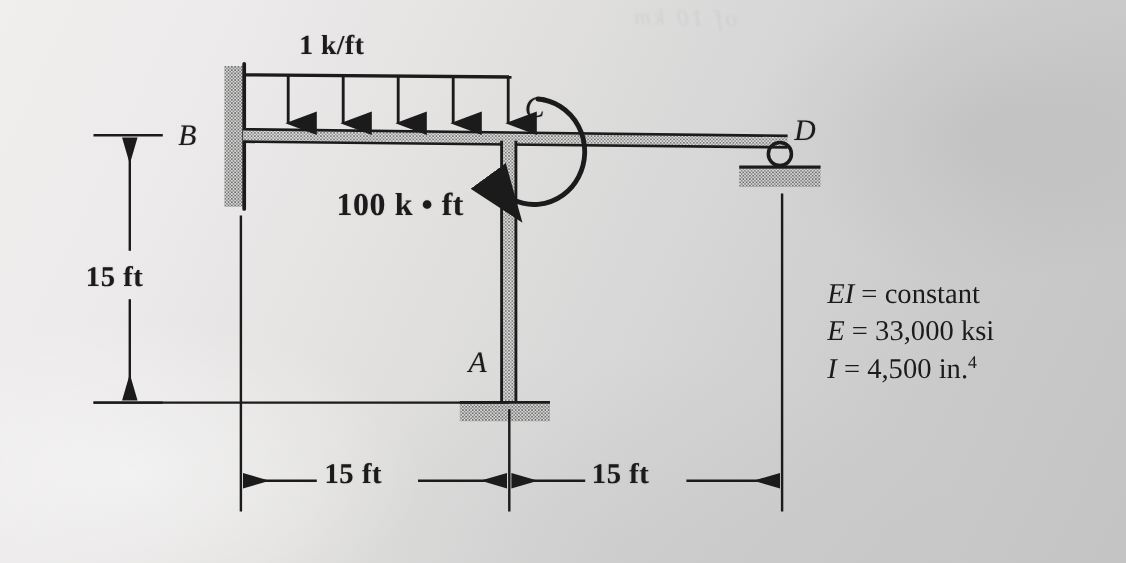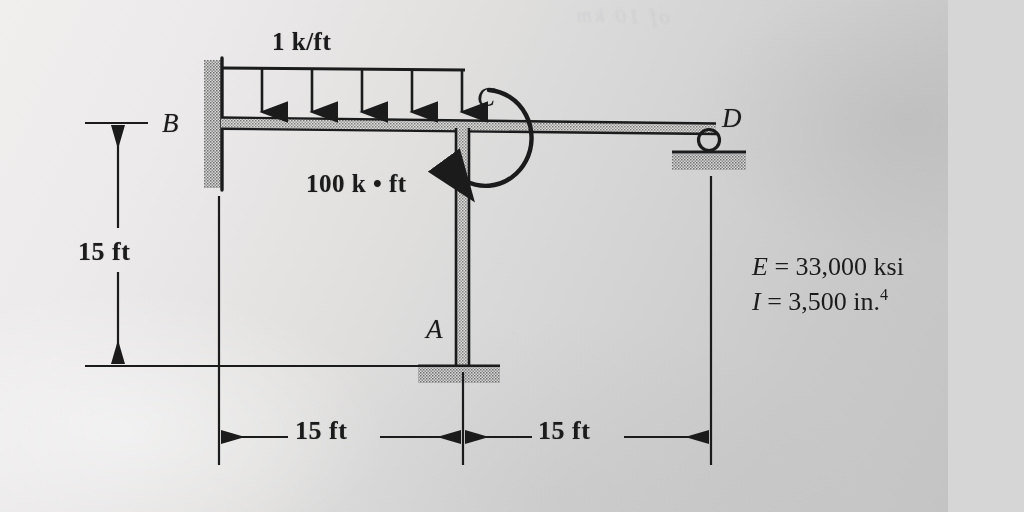--- a/index.html
+++ b/index.html
@@ -9,21 +9,21 @@
   }
   body {
     width: 1024px;
     height: 512px;
     overflow: hidden;
     font-family: "Liberation Serif", serif;
     background: #d6d6d6;
   }
   #page {
     position: relative;
-    width: 948px;
+    width: 1024px;
     height: 512px;
     background:
       linear-gradient(115deg, #f0efee 0%, #eceaea 18%, #e2e1e0 38%, #d4d4d4 62%, #c9c9c9 82%, #c4c4c4 100%);
   }
   
   #paper-noise {
     position: absolute;
     inset: 0;
     background:
       radial-gradient(ellipse 380px 200px at 120px 430px, rgba(255,255,255,0.45), rgba(255,255,255,0) 70%),
@@ -68,21 +68,21 @@
   }
   .lbl-bold {
     font-weight: bold;
     font-family: "Liberation Serif", serif;
   }
   #load-label   { left: 272px; top: 28px;  font-size: 25px; letter-spacing: 0.5px; }
   #node-b       { left: 162px; top: 108px; font-size: 27px; }
   #node-c       { left: 477px; top: 82px;  font-size: 27px; }
   #node-d       { left: 722px; top: 103px; font-size: 27px; }
   #node-a       { left: 426px; top: 314px; font-size: 27px; }
-  #moment-label { left: 306px; top: 170px; font-size: 25px; letter-spacing: 0.5px; }
+  #moment-label { left: 306px; top: 170px; font-size: 29px; letter-spacing: 0.5px; }
   #dim-left     { left: 78px;  top: 237px; font-size: 26px; letter-spacing: 0.5px; }
   #dim-bot-1    { left: 295px; top: 416px; font-size: 26px; letter-spacing: 0.5px; }
   #dim-bot-2    { left: 538px; top: 416px; font-size: 26px; letter-spacing: 0.5px; }
   #props {
     position: absolute;
     left: 752px;
     top: 250px;
     font-size: 26px;
     line-height: 1.32;
     text-align: left;
@@ -200,21 +200,25 @@
   <div class="lbl lbl-bold" id="moment-label">100 k • ft</div>
 
   <div class="lbl lbl-bold" id="dim-left">15 ft</div>
 
   <div class="lbl lbl-bold" id="dim-bot-1">15 ft</div>
 
   <div class="lbl lbl-bold" id="dim-bot-2">15 ft</div>
 
   <div id="props">
     <div>
+      <span class="lbl-ital">EI</span>
+      <span class="v">= constant</span>
+    </div>
+    <div>
       <span class="lbl-ital">E</span>
       <span class="v">= 33,000 ksi</span>
     </div>
     <div>
       <span class="lbl-ital">I</span>
-      <span class="v">= 3,500 in.</span><sup>4</sup>
+      <span class="v">= 4,500 in.</span><sup>4</sup>
     </div>
   </div>
 </div>
 
 </body></html>

